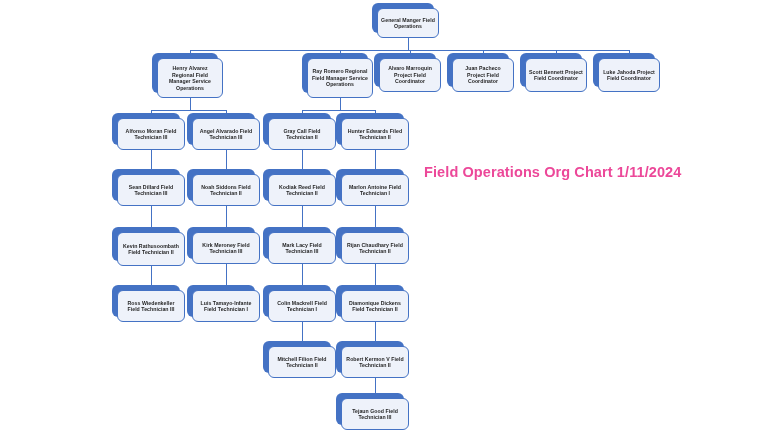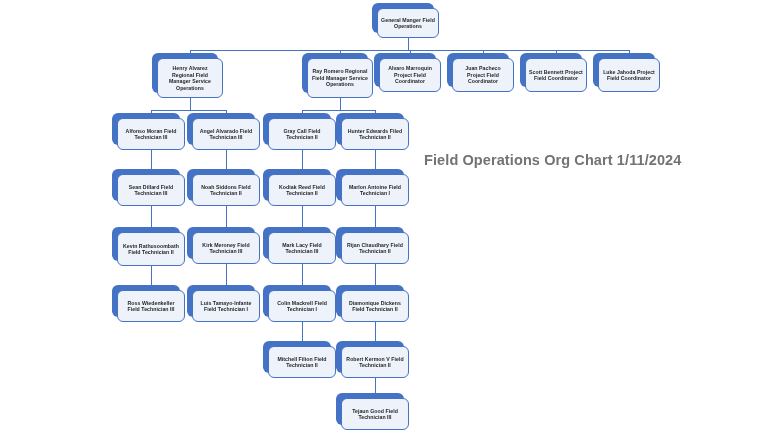--- a/index.html
+++ b/index.html
@@ -248,14 +248,14 @@
           <span>Robert Kermon V Field Technician II</span>
         </div>
       </div>
       <div class="node" style="left: 341px; top: 398px; width: 68px; height: 32px;">
         <div class="shadow" style="background: rgb(68, 114, 196);"></div>
         <div class="card" style="background: rgb(238, 242, 250); border-color: rgb(68, 114, 196); color: rgb(31, 31, 31);">
           <span>Tejaun Good Field Technician III</span>
         </div>
       </div>
     </div>
-  <div id="chart-title" style="left: 424px; top: 152px; color: #737373;">Field Operations Org Chart 1/11/2024</div>
+  <div id="chart-title" style="left: 424px; top: 164px; color: #ec4899;">Field Operations Org Chart 1/11/2024</div>
 </div>
 
 </body></html>

